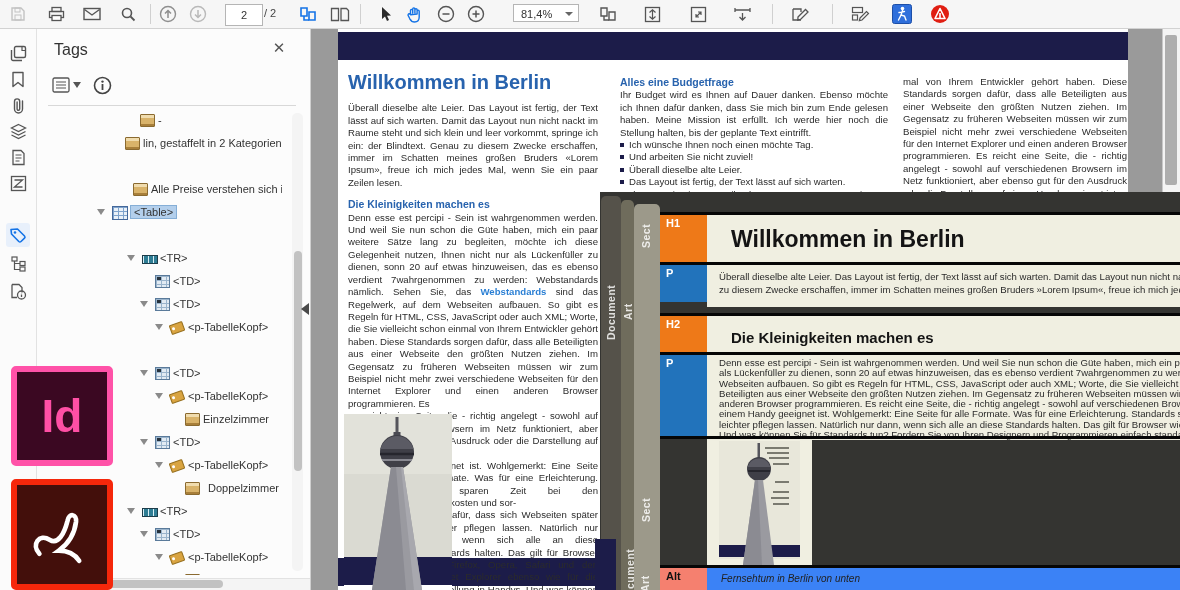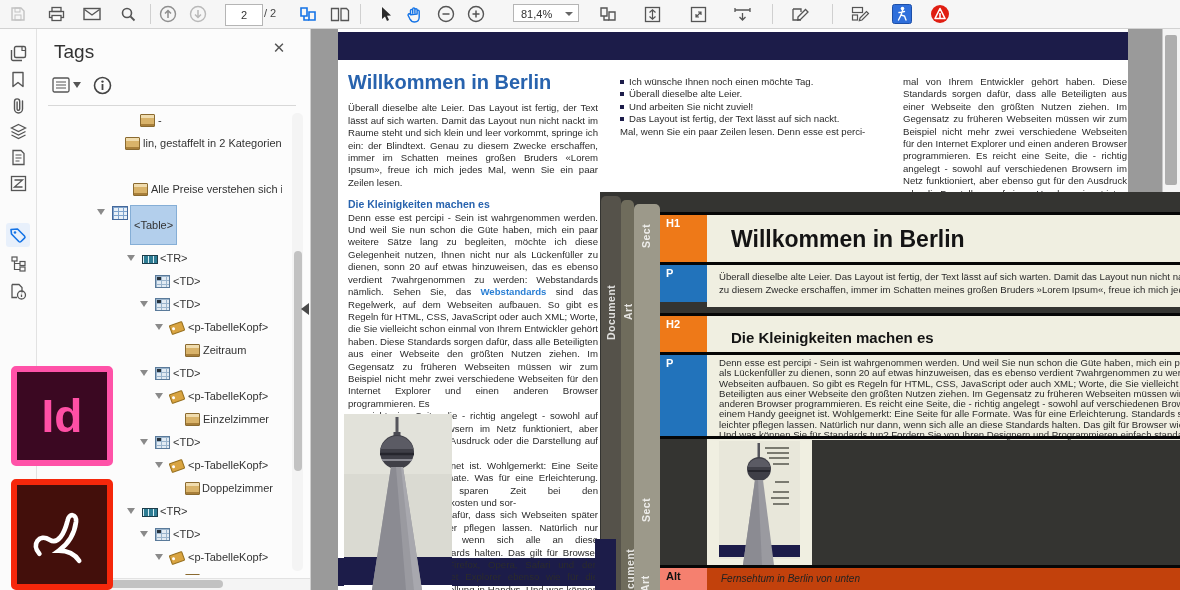--- a/index.html
+++ b/index.html
@@ -15,21 +15,21 @@
   .pagetotal{position:absolute;left:264px;top:7px;font-size:11px;color:#444;}
   .zoombox{position:absolute;left:513px;top:4px;width:66px;height:18px;border:1px solid #b5b5b5;background:#fff;
            font-size:11px;color:#333;line-height:18px;padding-left:7px;box-sizing:border-box;}
   .zoomcaret{position:absolute;right:5px;top:7px;width:0;height:0;border-left:4px solid transparent;border-right:4px solid transparent;border-top:4px solid #666;}
   
   .leftrail{left:0;top:29px;width:36px;height:561px;background:#fbfbfb;border-right:1px solid #e2e2e2;z-index:30;}
   .rli{position:absolute;left:6px;width:24px;height:24px;display:flex;align-items:center;justify-content:center;}
   .rli.active{background:#e8f0fb;border-radius:3px;}
   
   .tagspanel{left:36px;top:29px;width:274px;height:561px;background:#fcfcfc;border-right:1px solid #cfcfcf;z-index:20;overflow:hidden;}
-  .panel-title{position:absolute;left:18px;top:12px;font-size:19px;color:#333;}
+  .panel-title{position:absolute;left:18px;top:12px;font-size:16px;color:#333;}
   .panel-close{position:absolute;left:232px;top:8px;width:22px;height:22px;font-size:15px;color:#555;
                display:flex;align-items:center;justify-content:center;cursor:default;}
   .panel-tools{position:absolute;left:16px;top:44px;height:24px;display:flex;align-items:center;gap:12px;}
   .panel-div{position:absolute;left:12px;top:76px;width:248px;height:1px;background:#d8d8d8;}
   .treeview{position:absolute;left:0px;top:80px;width:246px;height:466px;overflow:hidden;}
   .trow{position:absolute;left:0;width:400px;height:23px;}
   .tri-exp{position:absolute;top:8px;width:0;height:0;border-left:4.5px solid transparent;border-right:4.5px solid transparent;border-top:6px solid #8a8a8a;}
   .ico{position:absolute;top:5px;}
   .ico-content{width:13px;height:11px;background:#d9b36a;border:1px solid #8a6a30;border-radius:1px;
                box-shadow:inset 0 3px 0 #f0dcae, inset 0 -2px 0 #a87f3a;}
@@ -38,21 +38,21 @@
   .ico-table{width:14px;height:12px;background-color:#eaf1f8;border:1px solid #44689a;
              background-image:linear-gradient(#7fa3cc 1px,transparent 1px),linear-gradient(90deg,#7fa3cc 1px,transparent 1px);
              background-size:5px 4px;}
   .ico-tr{width:14px;height:7px;margin-top:3px;background:#2e7d94;border:1px solid #1d3d4a;
           background-image:linear-gradient(90deg,#d9eef5 1px,transparent 1px);background-size:5px 7px;}
   .ico-td{width:13px;height:11px;background-color:#e2ebf3;border:1px solid #5a7a9a;
           background-image:linear-gradient(#9ab4cc 1px,transparent 1px),linear-gradient(90deg,#9ab4cc 1px,transparent 1px);
           background-size:5px 4px;}
   .ico-td::after{content:"";position:absolute;left:1px;top:1px;width:4px;height:3px;background:#27323c;}
   .tlabel{position:absolute;top:5px;font-size:11px;color:#333;white-space:nowrap;}
-  .tlabel.sel{background:#b3cfec;border:1px solid #85aed6;padding:13px 3px;margin-top:-2px;top:6px;}
+  .tlabel.sel{background:#b3cfec;border:1px solid #85aed6;padding:0 3px;margin-top:-2px;top:6px;}
   .vscroll{position:absolute;left:256px;top:84px;width:11px;height:458px;background:#f4f4f4;border-radius:5px;}
   .vthumb{position:absolute;left:257.5px;top:222px;width:8px;height:220px;background:#c2c2c2;border-radius:4px;}
   .hscroll{position:absolute;left:0px;top:549px;width:274px;height:12px;background:#f4f4f4;border-top:1px solid #e2e2e2;}
   .hthumb{position:absolute;left:22px;top:551px;width:165px;height:8px;background:#c2c2c2;border-radius:4px;}
   .collapse-handle{left:301px;top:303px;width:0;height:0;border-top:6px solid transparent;border-bottom:6px solid transparent;border-right:8px solid #4a4a4a;z-index:26;}
   
   .docarea{left:310px;top:29px;width:870px;height:561px;background:#9a9a9a;z-index:1;}
   .page{left:338px;top:29px;width:790px;height:561px;background:#ffffff;z-index:2;}
   .navyband-top{left:338px;top:32px;width:790px;height:28px;background:#1c1c49;z-index:3;}
   .navyband-bot{left:338px;top:558px;width:790px;height:28px;background:#1c1c49;z-index:3;}
@@ -83,21 +83,21 @@
   .lab-h{background:#ee7918;}
   .lab-p{background:#2273bb;}
   .lab-fig{background:#d01010;}
   .lab-alt{background:#f5806f;color:#111;}
   .oh1text{font-size:23px;font-weight:bold;color:#141414;padding:11px 0 0 24px;}
   .oh2text{font-size:15px;font-weight:bold;color:#141414;padding:13px 0 0 24px;}
   .opline{font-size:9.6px;line-height:10.3px;color:#2b2b2b;white-space:nowrap;padding-left:12px;}
   .op1 .opline{line-height:13px;}
   .figbox{position:absolute;left:47px;top:0;width:105px;height:100%;background:#f0efe1;}
   .oalttext{font-size:10px;font-style:italic;color:#222;padding:5px 0 0 14px;}
-  .oalt .ocontent{background:#c2410c;}
+  .oalt .ocontent{background:#3b82f6;}
   .navyblock{left:595px;top:539px;width:21px;height:51px;background:#1c1c49;z-index:55;}
   
   .appicon{z-index:60;box-sizing:border-box;border-radius:5px;}
   .indesign{left:11px;top:366px;width:102px;height:100px;border:6px solid #ff52a8;background:#3b0822;
             display:flex;align-items:center;justify-content:center;}
   .indesign .idtxt{font-size:46px;font-weight:bold;color:#ff4fa5;line-height:1;}
   .acrobat{left:11px;top:479px;width:102px;height:111px;border:6px solid #f5270b;background:#430f0b;
            display:flex;align-items:center;justify-content:center;}
   svg{display:block;}
 </style>
@@ -356,24 +356,20 @@
     <div class="trow" style="top:184px">
       <span class="tri-exp" style="left:104px"></span>
       <span class="ico ico-td" style="left:119px"></span>
       <span class="tlabel" style="left:137px">&lt;TD&gt;</span>
     </div>
     <div class="trow" style="top:207px">
       <span class="tri-exp" style="left:119px"></span>
       <span class="ico ico-tag" style="left:134px"></span>
       <span class="tlabel" style="left:152px">&lt;p-TabelleKopf&gt;</span>
     </div>
-    <div class="trow" style="top:230px">
-      <span class="ico ico-content" style="left:149px"></span>
-      <span class="tlabel" style="left:167px">Zeitraum</span>
-    </div>
     <div class="trow" style="top:253px">
       <span class="tri-exp" style="left:104px"></span>
       <span class="ico ico-td" style="left:119px"></span>
       <span class="tlabel" style="left:137px">&lt;TD&gt;</span>
     </div>
     <div class="trow" style="top:276px">
       <span class="tri-exp" style="left:119px"></span>
       <span class="ico ico-tag" style="left:134px"></span>
       <span class="tlabel" style="left:152px">&lt;p-TabelleKopf&gt;</span>
     </div>
@@ -386,21 +382,21 @@
       <span class="ico ico-td" style="left:119px"></span>
       <span class="tlabel" style="left:137px">&lt;TD&gt;</span>
     </div>
     <div class="trow" style="top:345px">
       <span class="tri-exp" style="left:119px"></span>
       <span class="ico ico-tag" style="left:134px"></span>
       <span class="tlabel" style="left:152px">&lt;p-TabelleKopf&gt;</span>
     </div>
     <div class="trow" style="top:368px">
       <span class="ico ico-content" style="left:149px"></span>
-      <span class="tlabel" style="left:166px">Doppelzimmer</span>
+      <span class="tlabel" style="left:172px">Doppelzimmer</span>
     </div>
     <div class="trow" style="top:391px">
       <span class="tri-exp" style="left:91px"></span>
       <span class="ico ico-tr" style="left:106px"></span>
       <span class="tlabel" style="left:124px">&lt;TR&gt;</span>
     </div>
     <div class="trow" style="top:414px">
       <span class="tri-exp" style="left:104px"></span>
       <span class="ico ico-td" style="left:119px"></span>
       <span class="tlabel" style="left:137px">&lt;TD&gt;</span>
@@ -433,35 +429,37 @@
   <div class="doc-title">Willkommen in Berlin</div>
   <div>Überall dieselbe alte Leier. Das Layout ist fertig, der Text lässt auf sich warten. Damit das Layout nun nicht nackt im Raume steht und sich klein und leer vorkommt, springe ich ein: der Blindtext. Genau zu diesem Zwecke erschaffen, immer im Schatten meines großen Bruders «Lorem Ipsum», freue ich mich jedes Mal, wenn Sie ein paar Zeilen lesen.</div>
   <div class="doc-h3">Die Kleinigkeiten machen es</div>
   <div><span>Denn esse est percipi - Sein ist wahrgenommen werden. Und weil Sie nun schon die Güte haben, mich ein paar weitere Sätze lang zu begleiten, möchte ich diese Gelegenheit nutzen, Ihnen nicht nur als Lückenfüller zu dienen, sonn 20 auf etwas hinzuweisen, das es ebenso verdient 7wahrgenommen zu werden: Webstandards nämlich. Sehen Sie, das </span><span class="doclink">Webstandards</span><span> sind das Regelwerk, auf dem Webseiten aufbauen. So gibt es Regeln für HTML, CSS, JavaScript oder auch XML; Worte, die Sie vielleicht schon einmal von Ihrem Entwickler gehört haben. Diese Standards sorgen dafür, dass alle Beteiligten aus einer Webseite den größten Nutzen ziehen. Im Gegensatz zu früheren Webseiten müssen wir zum Beispiel nicht mehr zwei verschiedene Webseiten für den Internet Explorer und einen anderen Browser programmieren. Es</span></div>
   <div class="wrapa">reicht eine Seite, die - richtig angelegt - sowohl auf verschiedenen Browsern im Netz funktioniert, aber ebenso gut für den Ausdruck oder die Darstellung auf einem</div>
   <div class="wrapb">Handy geeignet ist. Wohlgemerkt: Eine Seite für alle Formate. Was für eine Erleichterung. Standards sparen Zeit bei den Entwicklungskosten und sor-</div>
   <div class="wrapc">gen dafür, dass sich Webseiten später leichter pflegen lassen. Natürlich nur dann, wenn sich alle an diese Standards halten. Das gilt für Browser wie Firefox, Opera, Safari und den Internet Explorer ebenso wie für die Darstellung in Handys. Und was können Sie für Standards tun? Fordern Sie von Ihren Designern und Programmieren einfach standardkonforme Webseiten.</div>
 </div>
 
 <div class="col" style="left:620px;top:76px;width:268px;height:120px;">
+  <div class="doc-h3" style="margin-top:0;">Alles eine Budgetfrage</div>
+  <div>Ihr Budget wird es Ihnen auf Dauer danken. Ebenso möchte ich Ihnen dafür danken, dass Sie mich bin zum Ende gelesen haben. Meine Mission ist erfüllt. Ich werde hier noch die Stellung halten, bis der geplante Text eintrifft.</div>
   <div class="bul">
       <span class="sq"></span>
       <span>Ich wünsche Ihnen noch einen möchte Tag.</span>
     </div>
   <div class="bul">
       <span class="sq"></span>
-      <span>Überall dieselbe alte Leier.</span>
+      <span>Und arbeiten Sie nicht zuviel!</span>
     </div>
   <div class="bul">
       <span class="sq"></span>
-      <span>Und arbeiten Sie nicht zuviel!</span>
+      <span>Überall dieselbe alte Leier.</span>
     </div>
   <div class="bul">
       <span class="sq"></span>
-      <span>Das Layout ist fertig, der Text lässt auf sich nackt.</span>
+      <span>Das Layout ist fertig, der Text lässt auf sich warten.</span>
     </div>
   <div style="text-align:left;">Mal, wenn Sie ein paar Zeilen lesen. Denn esse est perci-</div>
 </div>
 
 <div class="col" style="left:903px;top:76px;width:224px;height:120px;">
   <div>mal von Ihrem Entwickler gehört haben. Diese Standards sorgen dafür, dass alle Beteiligten aus einer Webseite den größten Nutzen ziehen. Im Gegensatz zu früheren Webseiten müssen wir zum Beispiel nicht mehr zwei verschiedene Webseiten für den Internet Explorer und einen anderen Browser programmieren. Es reicht eine Seite, die - richtig angelegt - sowohl auf verschiedenen Browsern im Netz funktioniert, aber ebenso gut für den Ausdruck oder die Darstellung auf einem Handy geeignet ist.</div>
 </div>
 
 <div class="abs towermain">
   <svg width="108" height="176" viewBox="0 0 108 176">

